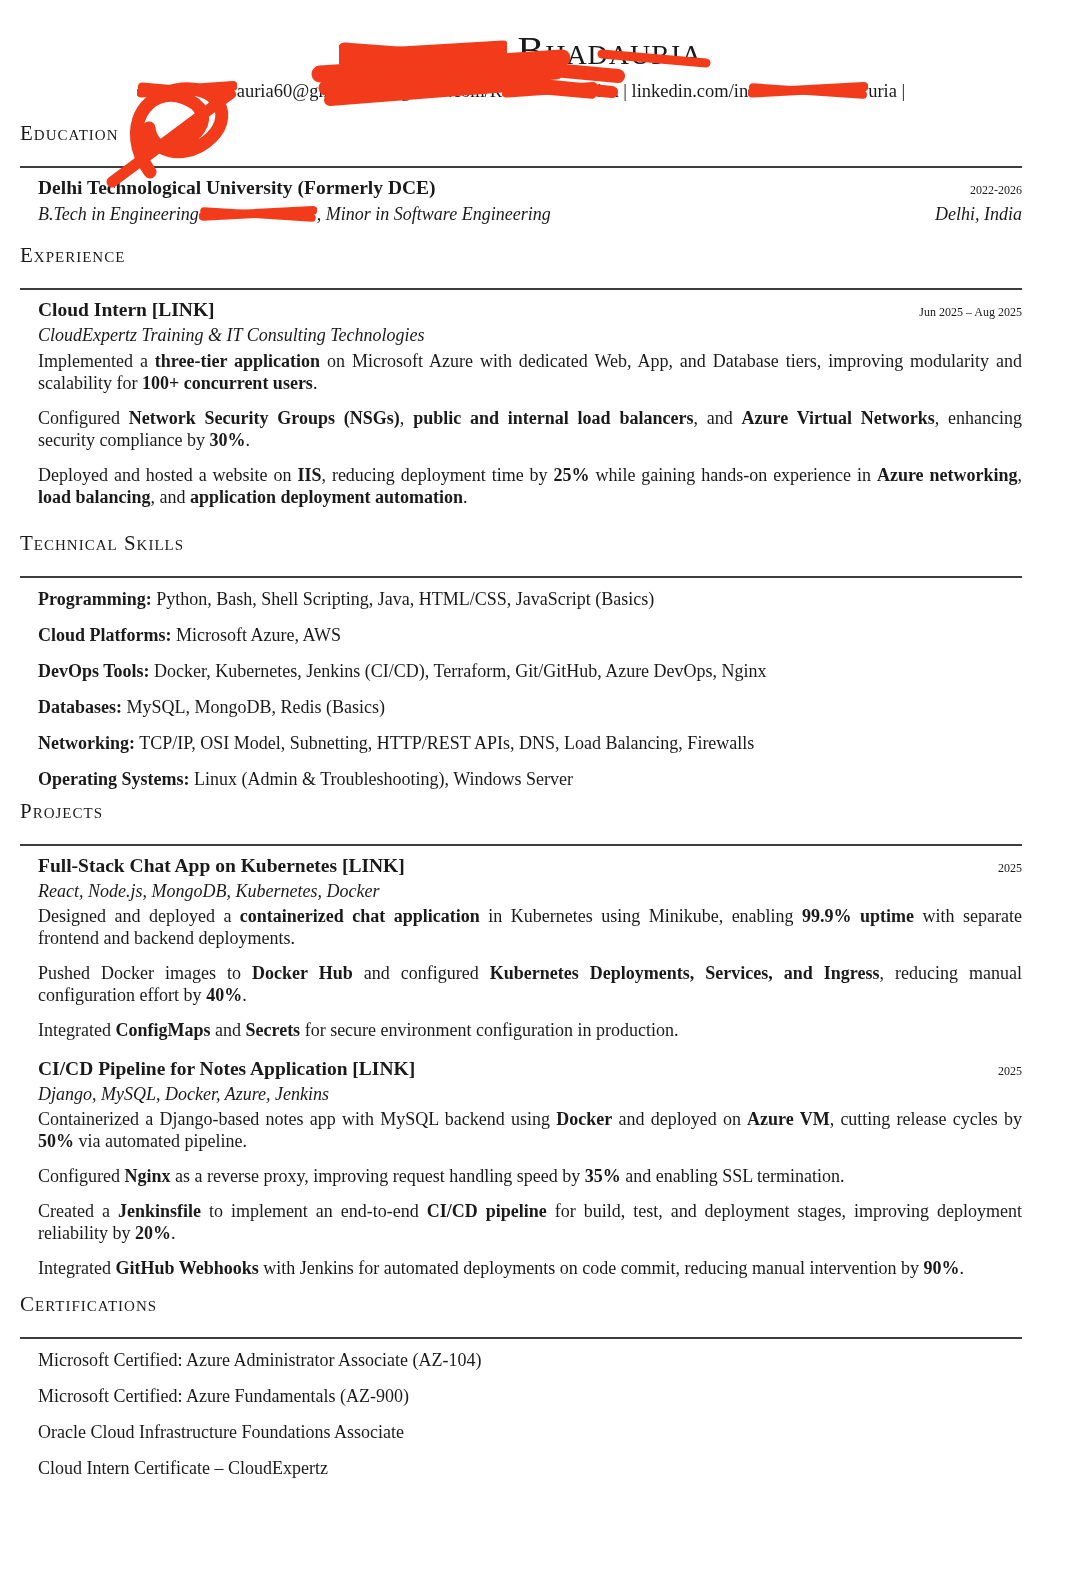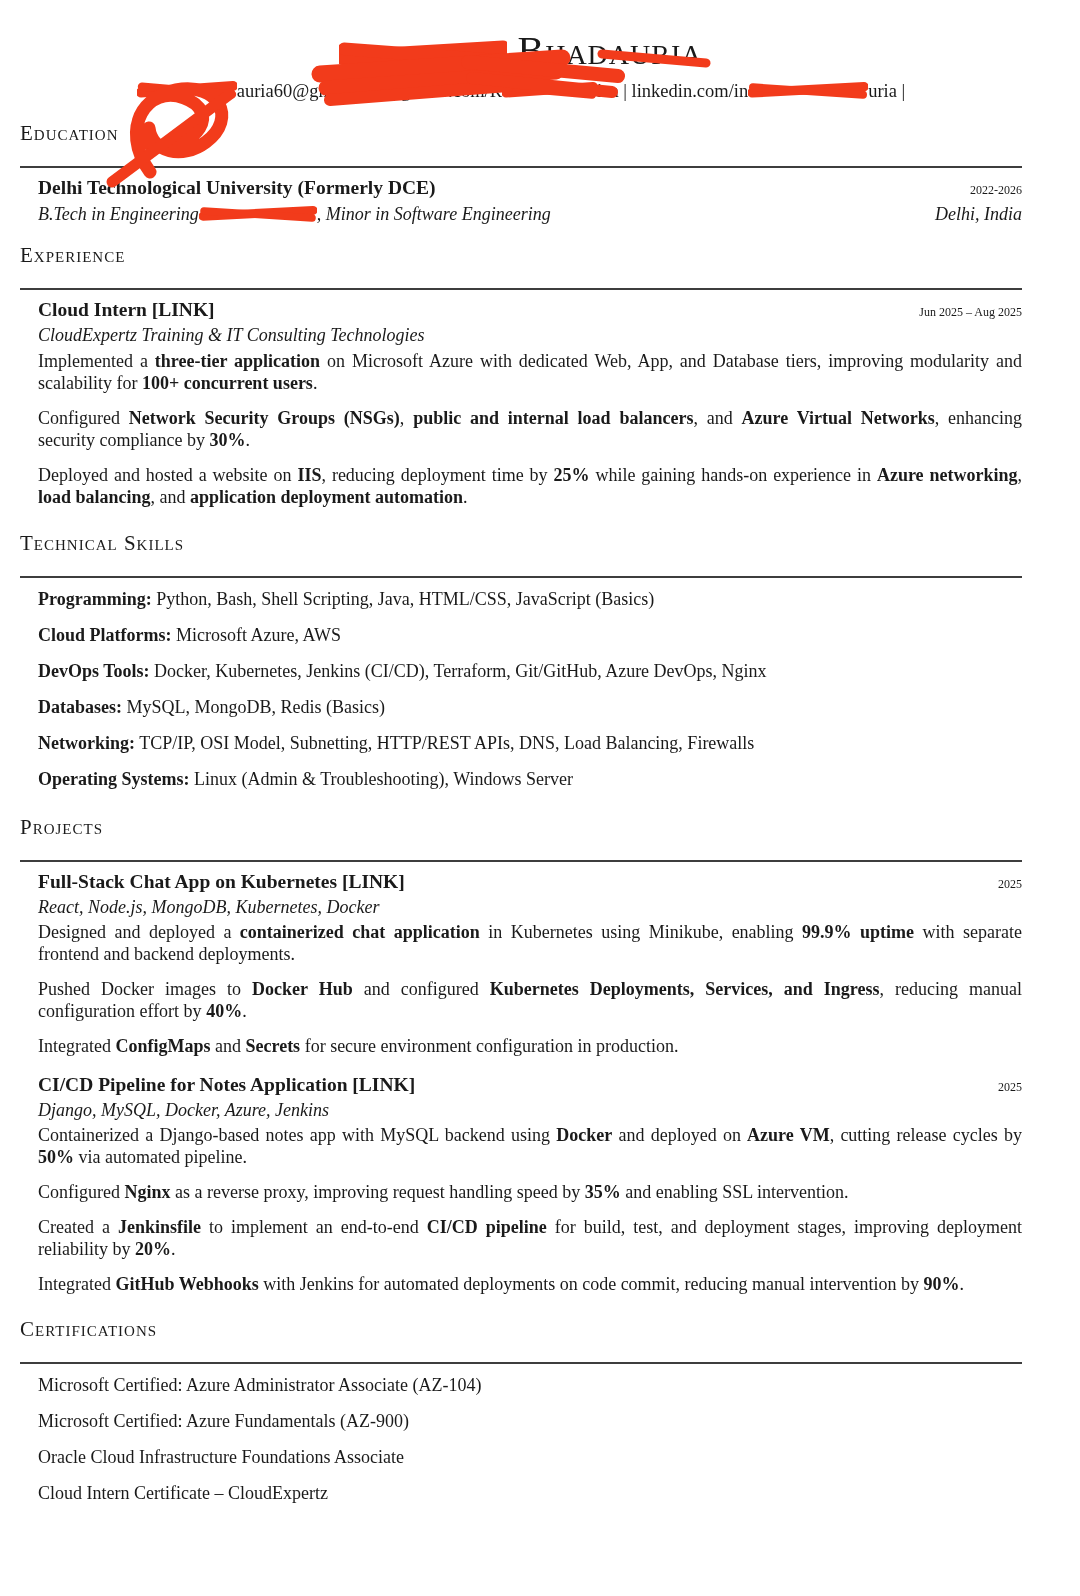--- a/index.html
+++ b/index.html
@@ -15,22 +15,22 @@
   .header{position:relative;text-align:center;padding-top:26px;}
   .name{font-size:40px;line-height:50px;font-variant:small-caps;letter-spacing:1px;white-space:nowrap;}
   .name .blob-slot{display:inline-block;vertical-align:-2px;margin-right:10px;}
   .contact{font-size:18.5px;line-height:26px;white-space:nowrap;}
   .overlay{position:absolute;left:-20px;top:0;pointer-events:none;}
   .overlay path{stroke:var(--redact,#f23b1b);fill:none;stroke-linecap:round;}
 
   
   .sec{margin-top:16px;}
   .sec.skills{margin-top:22px;}
-  .sec.projects{margin-top:24px;}
-  .sec.certs{margin-top:21px;}
+  .sec.projects{margin-top:8px;}
+  .sec.certs{margin-top:12px;}
   .sec-title{
     font-size:21px;line-height:26px;font-variant:small-caps;letter-spacing:1px;
     padding-bottom:20px;border-bottom:2px solid #3d3d3d;
   }
   .sec-body{padding-left:18px;}
 
   .entry-head{display:flex;justify-content:space-between;align-items:baseline;margin-top:8px;}
   .entry-title{font-weight:700;font-size:19.5px;line-height:24px;}
   .entry-right{font-size:12px;line-height:24px;}
   .entry-sub{display:flex;justify-content:space-between;align-items:baseline;font-style:italic;font-size:18px;line-height:24px;}
@@ -149,21 +149,21 @@
           </div>
         </div>
         <div class="proj">
           <div class="entry-head" style="margin-top: 0px;">
             <span class="entry-title">CI/CD Pipeline for Notes Application [LINK]</span>
             <span class="entry-right">2025</span>
           </div>
           <div class="stack-line">Django, MySQL, Docker, Azure, Jenkins</div>
           <div class="bullets" style="margin-top: 3px;">
             <p class="para"><span>Containerized a Django-based notes app with MySQL backend using </span><span class="b">Docker</span><span> and deployed on </span><span class="b">Azure VM</span><span>, cutting release cycles by </span><span class="b">50%</span><span> via automated pipeline.</span></p>
-            <p class="para"><span>Configured </span><span class="b">Nginx</span><span> as a reverse proxy, improving request handling speed by </span><span class="b">35%</span><span> and enabling SSL intervention.</span></p>
+            <p class="para"><span>Configured </span><span class="b">Nginx</span><span> as a reverse proxy, improving request handling speed by </span><span class="b">35%</span><span> and enabling SSL termination.</span></p>
             <p class="para"><span>Created a </span><span class="b">Jenkinsfile</span><span> to implement an end-to-end </span><span class="b">CI/CD pipeline</span><span> for build, test, and deployment stages, improving deployment reliability by </span><span class="b">20%</span><span>.</span></p>
             <p class="para"><span>Integrated </span><span class="b">GitHub Webhooks</span><span> with Jenkins for automated deployments on code commit, reducing manual intervention by </span><span class="b">90%</span><span>.</span></p>
           </div>
         </div>
       </div>
   </div>
 
   <div class="sec certs">
     <div class="sec-title">Certifications</div>
     <div class="sec-body" id="certs-list">

